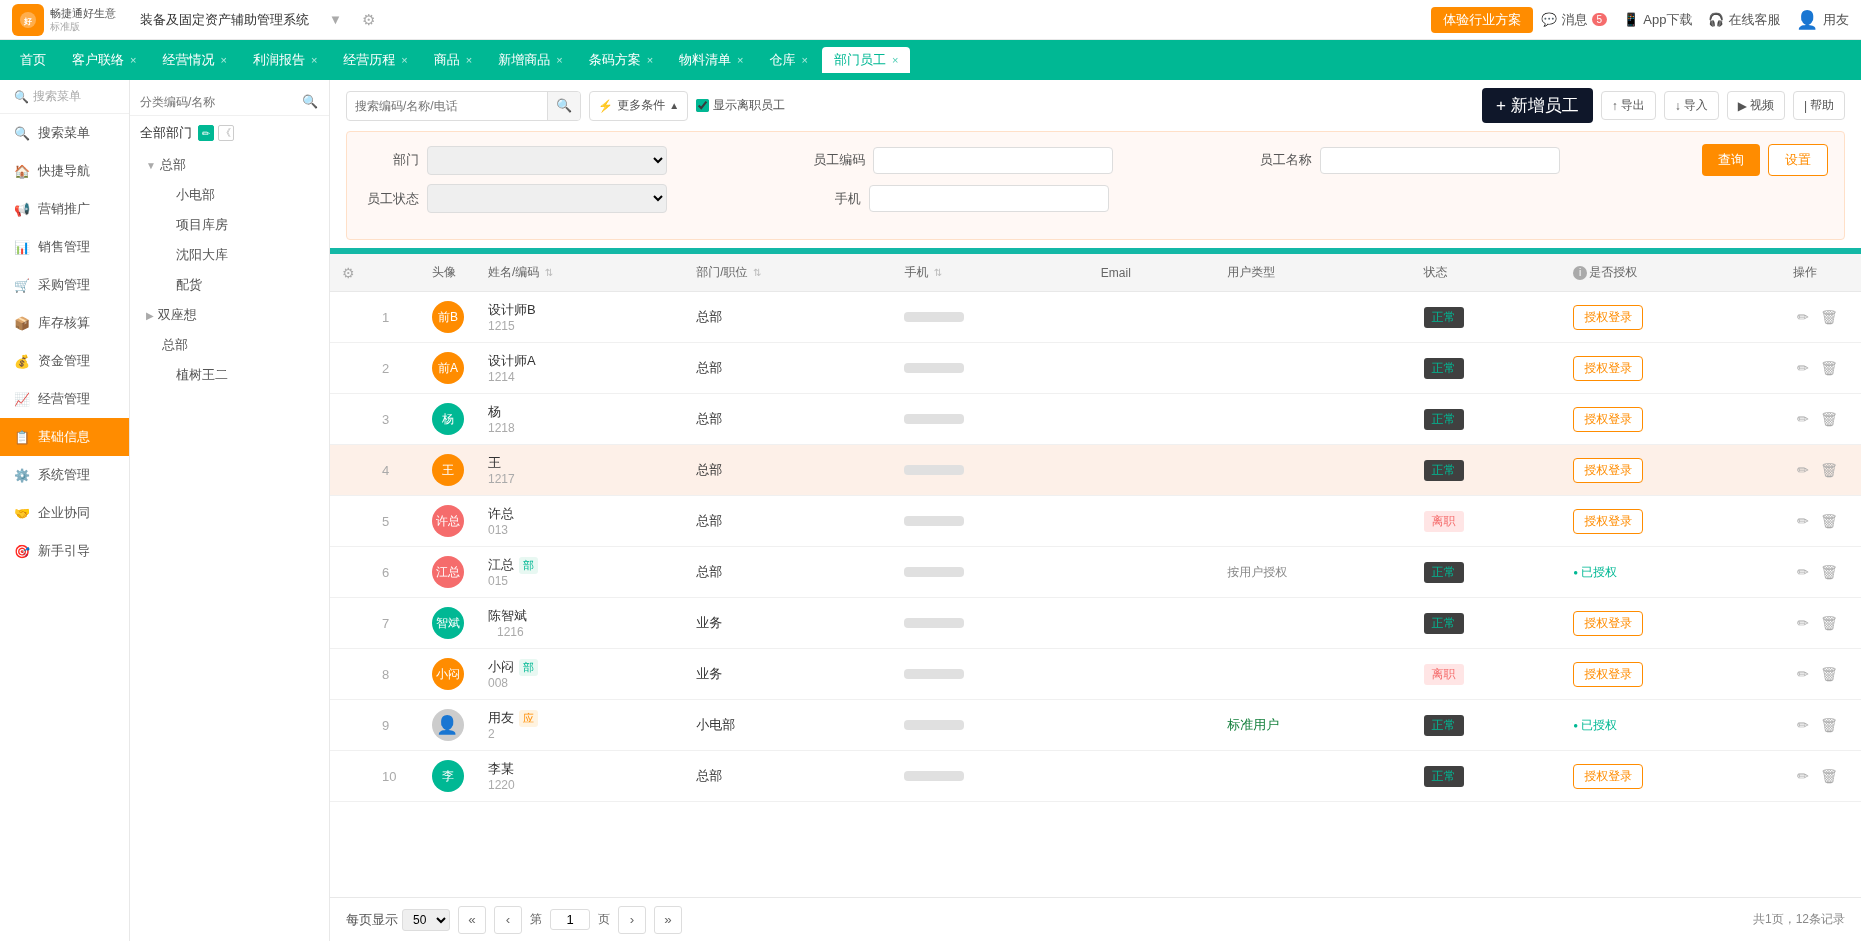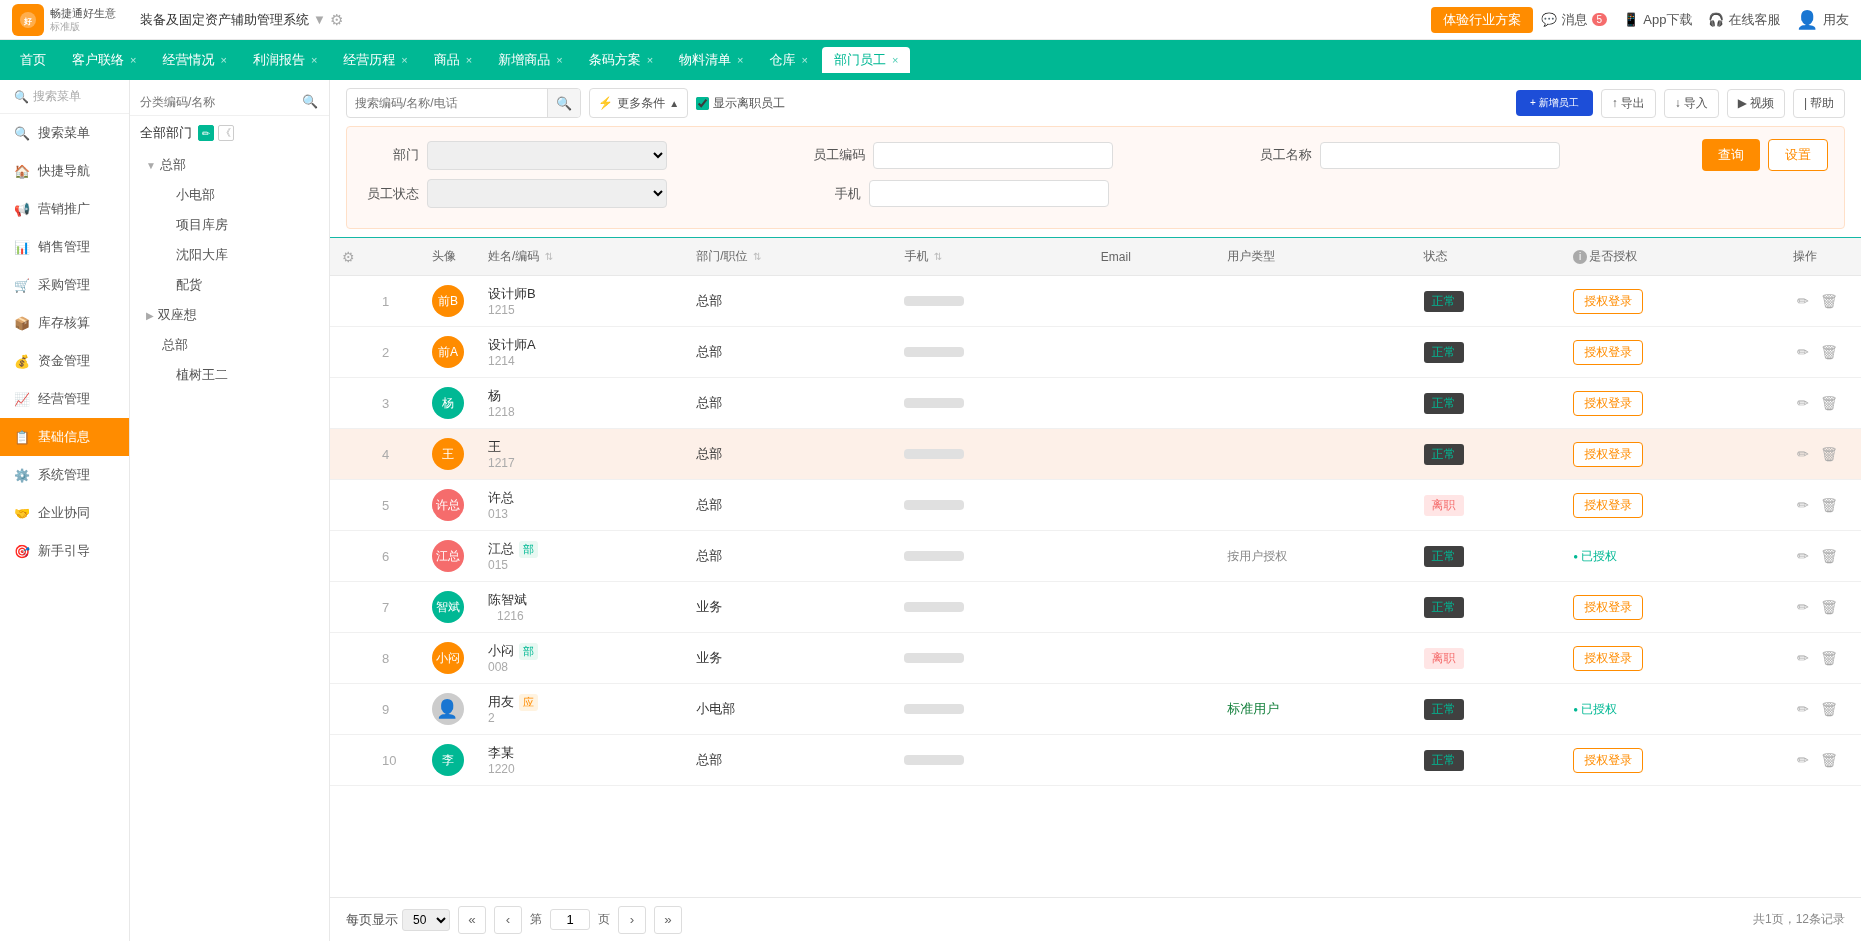--- a/index.html
+++ b/index.html
@@ -3,21 +3,21 @@
   <meta charset="utf-8">
   <style>
     * { box-sizing: border-box; margin: 0; padding: 0; }
     body { font-family: "Microsoft YaHei", "PingFang SC", sans-serif; font-size: 13px; background: #f5f5f5; color: #333; }
 
     
     .top-bar { height: 40px; background: #fff; display: flex; align-items: center; padding: 0 12px; border-bottom: 1px solid #e8e8e8; gap: 8px; }
     .top-bar-logo { display: flex; align-items: center; gap: 6px; width: 120px; }
     .logo-icon { width: 32px; height: 32px; background: #ff8c00; border-radius: 6px; display: flex; align-items: center; justify-content: center; color: #fff; font-size: 10px; font-weight: bold; flex-shrink: 0; }
     .logo-text { font-size: 11px; color: #555; line-height: 1.3; }
-    .top-bar-sys { flex: 1; display: flex; align-items: center; gap: 4px; font-size: 13px; color: #333; }
+    .top-bar-sys { flex: 1; display: flex; align-items: center; gap: 20px; font-size: 13px; color: #333; }
     .top-bar-right { display: flex; align-items: center; gap: 16px; margin-left: auto; font-size: 13px; color: #555; }
     .top-bar-right .item { display: flex; align-items: center; gap: 4px; cursor: pointer; }
     .badge { background: #f56c6c; color: #fff; border-radius: 10px; font-size: 10px; padding: 1px 5px; }
     .trial-btn { background: #ff8c00; color: #fff; border: none; border-radius: 4px; padding: 4px 12px; cursor: pointer; font-size: 13px; }
 
     
     .nav-tabs { height: 40px; background: #00b894; display: flex; align-items: center; padding: 0 8px; gap: 2px; overflow-x: auto; }
     .nav-tab { padding: 4px 12px; color: #fff; border-radius: 4px 4px 0 0; cursor: pointer; white-space: nowrap; font-size: 13px; display: flex; align-items: center; gap: 4px; }
     .nav-tab.active { background: #fff; color: #00b894; font-weight: 500; }
     .nav-tab .close { font-size: 11px; opacity: 0.7; margin-left: 2px; }
@@ -43,36 +43,36 @@
     .tree-collapse { width: 16px; height: 16px; border: 1px solid #ccc; border-radius: 2px; display: flex; align-items: center; justify-content: center; font-size: 10px; cursor: pointer; color: #999; margin-left: auto; }
     .tree-node { padding: 6px 14px; cursor: pointer; font-size: 13px; color: #555; display: flex; align-items: center; gap: 4px; }
     .tree-node.level1 { padding-left: 20px; }
     .tree-node.level2 { padding-left: 30px; }
     .tree-node .arrow { color: #aaa; font-size: 10px; }
 
     
     .right-main { flex: 1; display: flex; flex-direction: column; overflow: hidden; }
 
     
-    .filter-bar { background: #fff; border-bottom: 1px solid #14b8a6; padding: 8px 16px; }
+    .filter-bar { background: #fff; border-bottom: 6px solid #14b8a6; padding: 8px 16px; }
     .filter-top { display: flex; align-items: center; gap: 8px; margin-bottom: 8px; }
     .filter-search { display: flex; align-items: center; border: 1px solid #ddd; border-radius: 4px; overflow: hidden; height: 30px; }
     .filter-search input { border: none; outline: none; padding: 0 8px; font-size: 12px; width: 200px; }
     .filter-search .search-btn { background: #f5f5f5; border-left: 1px solid #ddd; padding: 0 8px; cursor: pointer; color: #aaa; height: 100%; display: flex; align-items: center; }
     .filter-more { display: flex; align-items: center; gap: 4px; font-size: 12px; color: #555; cursor: pointer; padding: 4px 8px; border: 1px solid #ddd; border-radius: 4px; height: 30px; }
     .filter-show { display: flex; align-items: center; gap: 4px; font-size: 12px; color: #555; cursor: pointer; }
     .filter-show input[type=checkbox] { accent-color: #00b894; }
     .toolbar-right { margin-left: auto; display: flex; align-items: center; gap: 8px; }
-    .btn-add { background: #1d4ed8; color: #fff; border: none; border-radius: 4px; padding: 6px 14px; cursor: pointer; font-size: 10px; display: flex; align-items: center; gap: 4px; white-space: nowrap; }
+    .btn-add { background: #0f172a; color: #fff; border: none; border-radius: 4px; padding: 6px 14px; cursor: pointer; font-size: 17px; display: flex; align-items: center; gap: 4px; white-space: nowrap; }
     .btn-outline { background: #fff; color: #555; border: 1px solid #ddd; border-radius: 4px; padding: 5px 10px; cursor: pointer; font-size: 12px; display: flex; align-items: center; gap: 3px; }
 
     
     .adv-filter { background: #fff8f5; border: 1px solid #ffe0c8; border-radius: 4px; padding: 12px 16px; margin-bottom: 0; }
     .adv-row { display: flex; align-items: center; gap: 16px; margin-bottom: 8px; }
-    .adv-row:last-child { margin-bottom: 8px; }
+    .adv-row:last-child { margin-bottom: 14px; }
     .adv-field { display: flex; align-items: center; gap: 8px; flex: 1; }
     .adv-field label { font-size: 13px; color: #555; white-space: nowrap; min-width: 56px; text-align: right; }
     .adv-field select, .adv-field input { flex: 1; border: 1px solid #ddd; border-radius: 4px; padding: 5px 8px; font-size: 13px; outline: none; max-width: 240px; }
     .adv-actions { display: flex; gap: 8px; flex-shrink: 0; }
     .btn-query { background: #ff8c00; color: #fff; border: none; border-radius: 4px; padding: 6px 16px; cursor: pointer; font-size: 13px; }
     .btn-set { background: #fff; color: #ff8c00; border: 1px solid #ff8c00; border-radius: 4px; padding: 6px 16px; cursor: pointer; font-size: 13px; }
 
     
     .table-wrap { flex: 1; overflow: auto; background: #fff; }
     table { width: 100%; border-collapse: collapse; }

